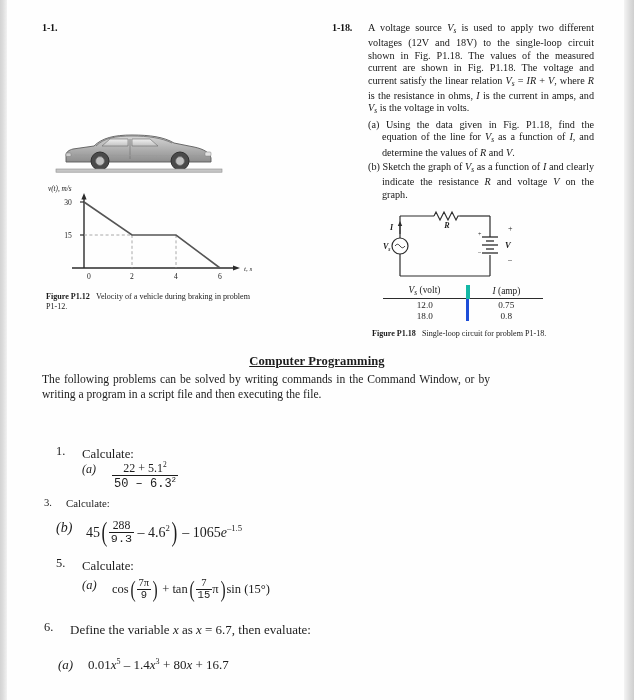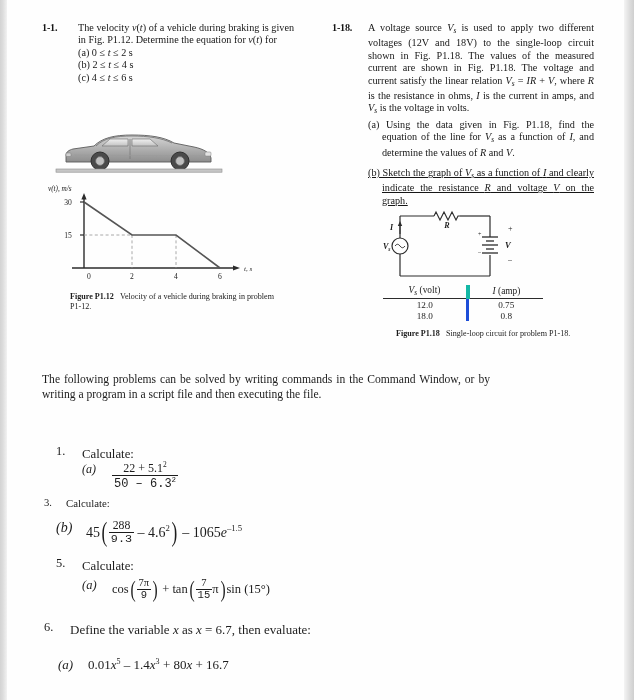--- a/index.html
+++ b/index.html
@@ -97,21 +97,20 @@
     top: 182px;
     width: 230px;
     height: 105px;
   }
   .fig-cap {
     position: absolute;
     font-size: 8.1px;
     line-height: 10px;
     color: #1a1a1a;
     text-align: left;
-    margin-left: 24px;
   }
   .fig-cap b { font-weight: bold; }
   #fig112-cap { left: 46px; top: 292px; width: 210px; }
 
   
   .circuit-wrap {
     position: absolute;
     left: 372px;
     top: 206px;
     width: 150px;
@@ -232,39 +231,31 @@
 
 <div class="page">
   <div class="edge-left"></div>
   <div class="edge-right"></div>
 
   <div class="cols">
 
     <div class="col col-left">
       <div class="prob">
         <span class="num">1-1.</span>
-        <div class="body">
-          <p>The velocity <i class="v">v</i>(<i class="v">t</i>) of a vehicle during braking is given in Fig. P1.12. Determine the equation for <i class="v">v</i>(<i class="v">t</i>) for</p>
-          <ul class="sublist">
-            <li>(a) 0 ≤ <i class="v">t</i> ≤ 2 s</li>
-            <li>(b) 2 ≤ <i class="v">t</i> ≤ 4 s</li>
-            <li>(c) 4 ≤ <i class="v">t</i> ≤ 6 s</li>
-          </ul>
-        </div>
       </div>
     </div>
 
     <div class="col col-right">
       <div class="prob">
         <span class="num">1-18.</span>
         <div class="body">
           <p>A voltage source <i class="v">V</i><span class="sub">s</span> is used to apply two different voltages (12V and 18V) to the single-loop circuit shown in Fig. P1.18. The values of the measured current are shown in Fig. P1.18. The voltage and current satisfy the linear relation <i class="v">V</i><span class="sub">s</span> = <i class="v">IR</i> + <i class="v">V</i>, where <i class="v">R</i> is the resistance in ohms, <i class="v">I</i> is the current in amps, and <i class="v">V</i><span class="sub">s</span> is the voltage in volts.</p>
           <ul class="sublist" style="margin-top:1px;">
             <li>(a) Using the data given in Fig. P1.18, find the equation of the line for <i class="v">V</i><span class="sub">s</span> as a function of <i class="v">I</i>, and determine the values of <i class="v">R</i> and <i class="v">V</i>.</li>
-            <li style="margin-top:8px;text-decoration:underline;">(b) Sketch the graph of <i class="v">V</i><span class="sub">s</span> as a function of <i class="v">I</i> and clearly indicate the resistance <i class="v">R</i> and voltage <i class="v">V</i> on the graph.</li>
+            <li style="margin-top:2px;">(b) Sketch the graph of <i class="v">V</i><span class="sub">s</span> as a function of <i class="v">I</i> and clearly indicate the resistance <i class="v">R</i> and voltage <i class="v">V</i> on the graph.</li>
           </ul>
         </div>
       </div>
     </div>
   </div>
 
   <div class="car-wrap">
     <svg width="170" height="50" viewBox="0 0 170 50">
       <defs>
         <linearGradient id="bodyg" x1="0" y1="0" x2="0" y2="1">
@@ -387,20 +378,21 @@
         <td>0.8</td>
       </tr>
     </tbody>
   </table>
 
   <div class="fig-cap" id="fig118-cap">
     <b>Figure P1.18</b>
     &nbsp;&nbsp;<span>Single-loop circuit for problem P1-18.</span>
   </div>
 
+  <div class="section-head">Computer Programming</div>
   <div class="intro">The following problems can be solved by writing commands in the Command Window, or by writing a program in a script file and then executing the file.</div>
 
   <div class="ex" id="ex1">
     <span class="enum">1.</span>
     <span class="etext">Calculate:</span>
   </div>
   <div class="ex-sub" id="ex1sub">
     <span class="lbl">(a)</span>
     <span class="expr">
       <span class="frac">

